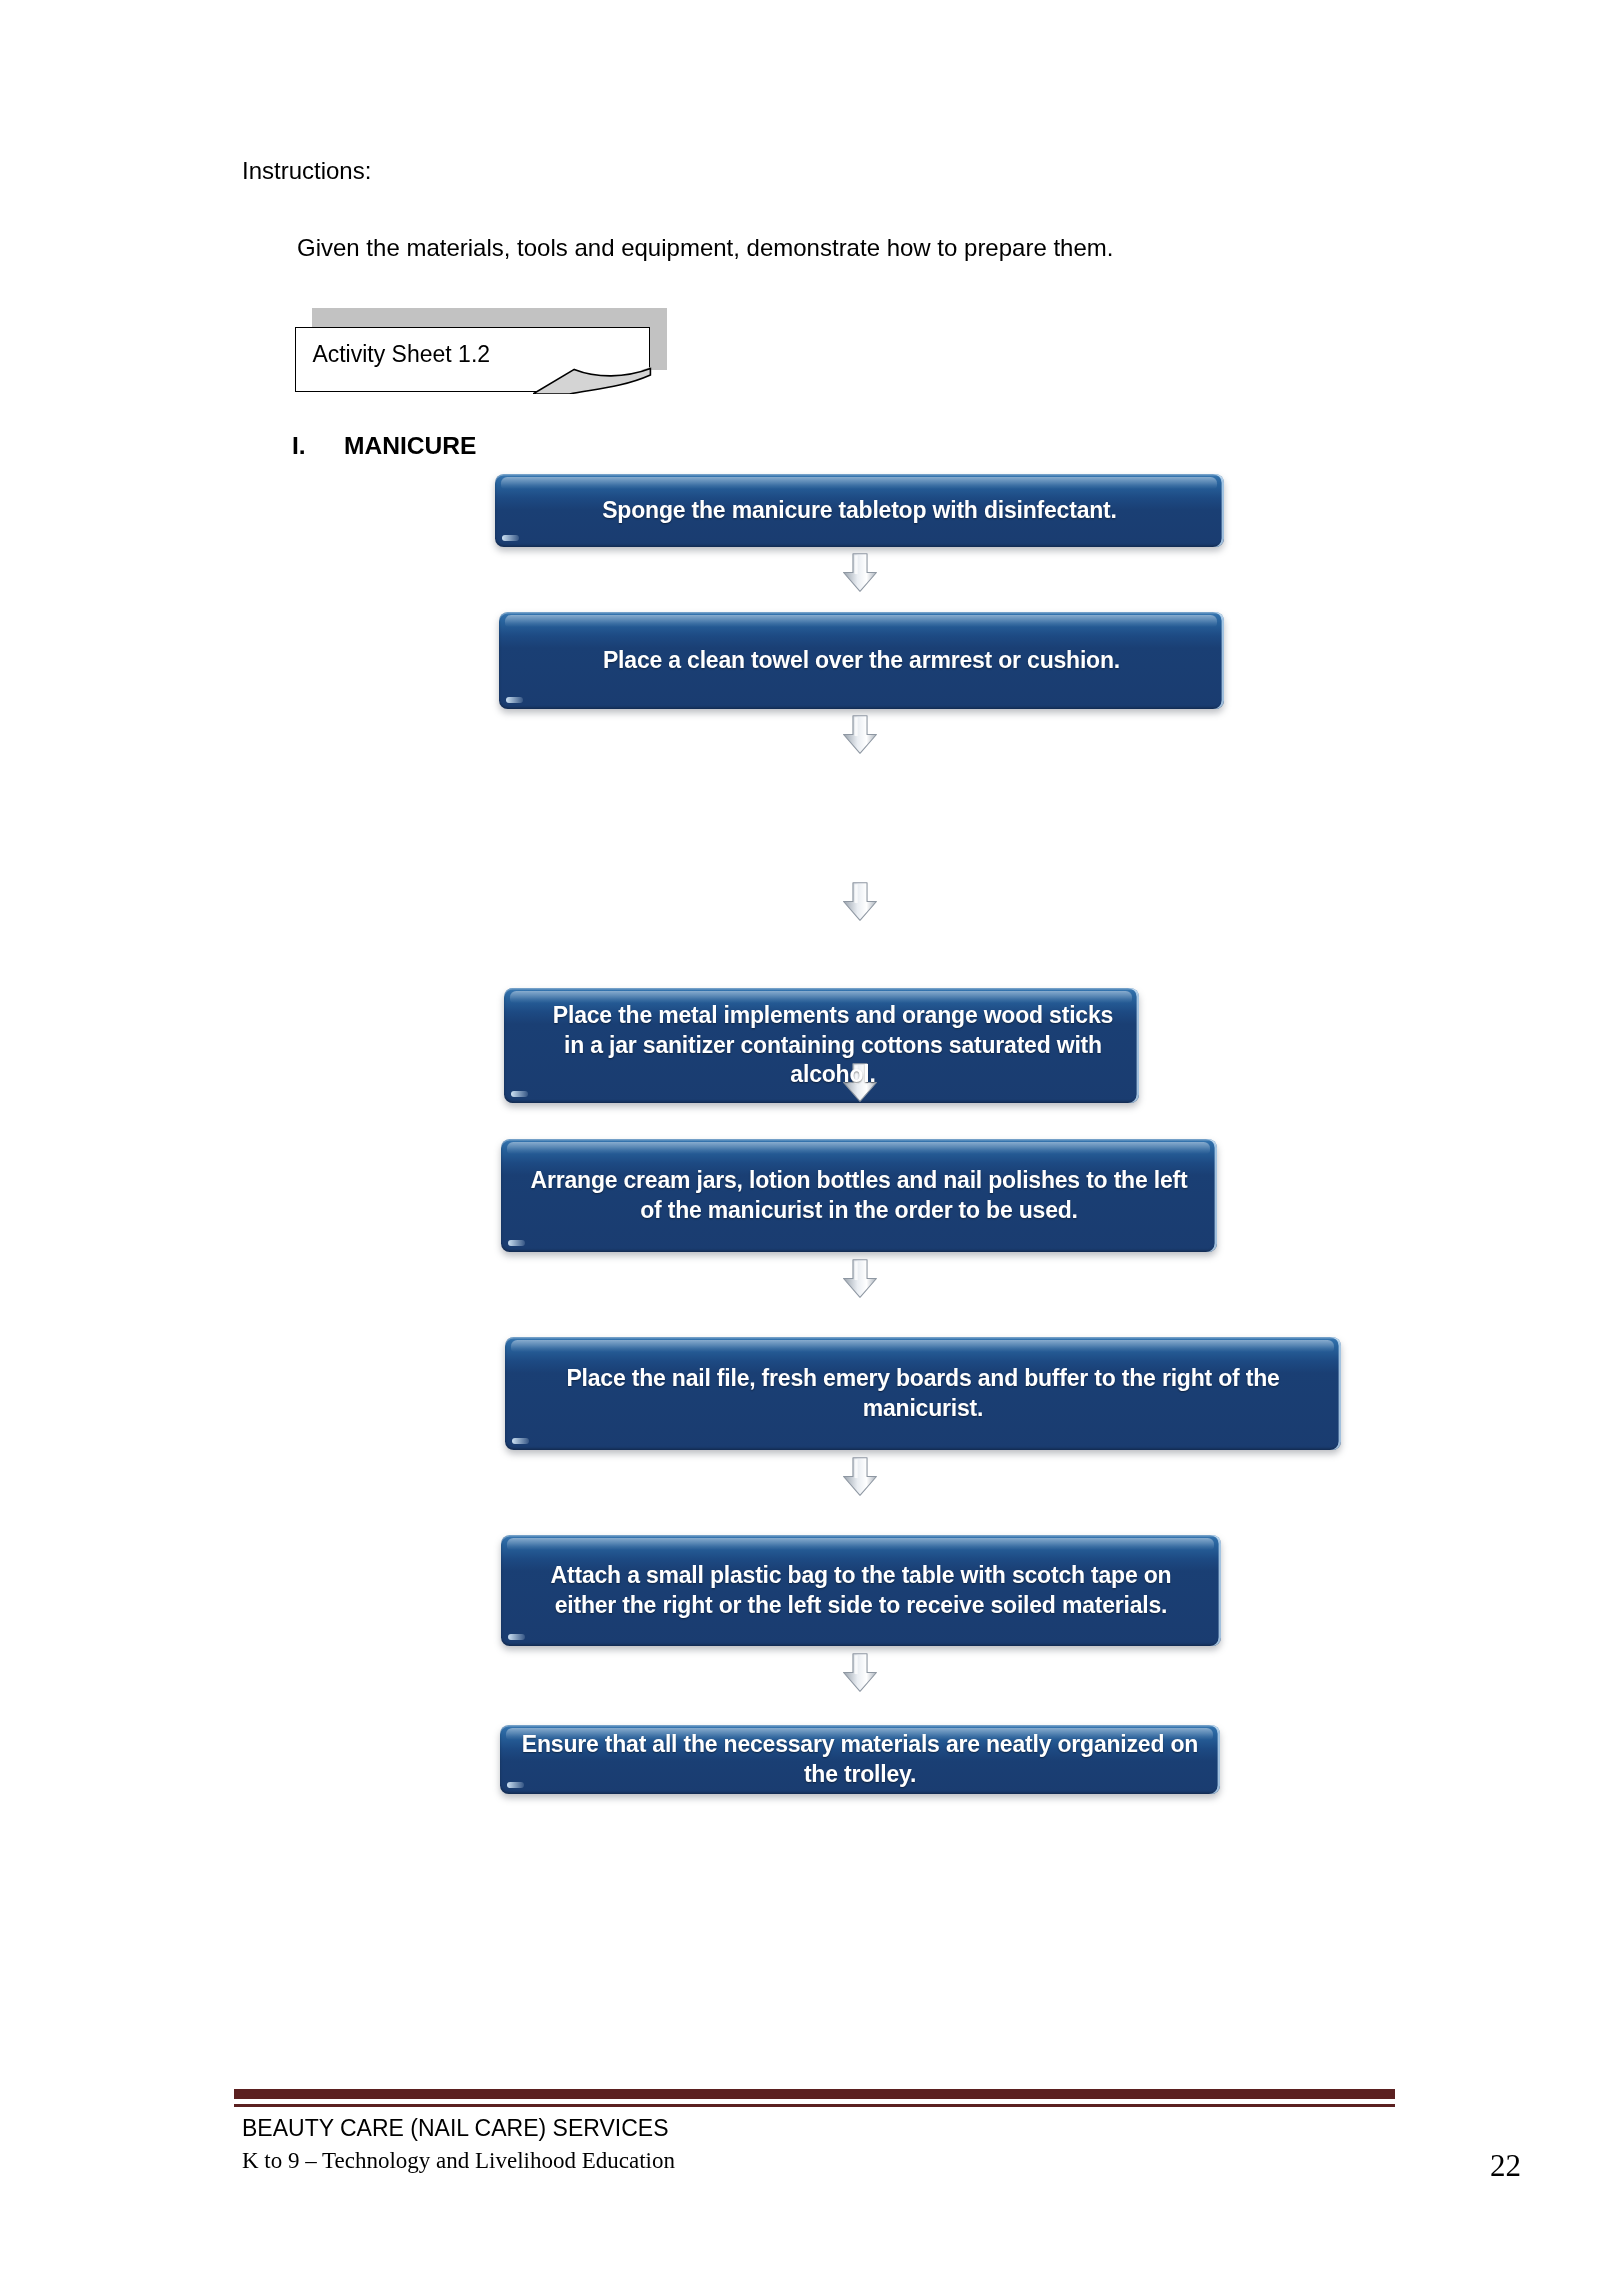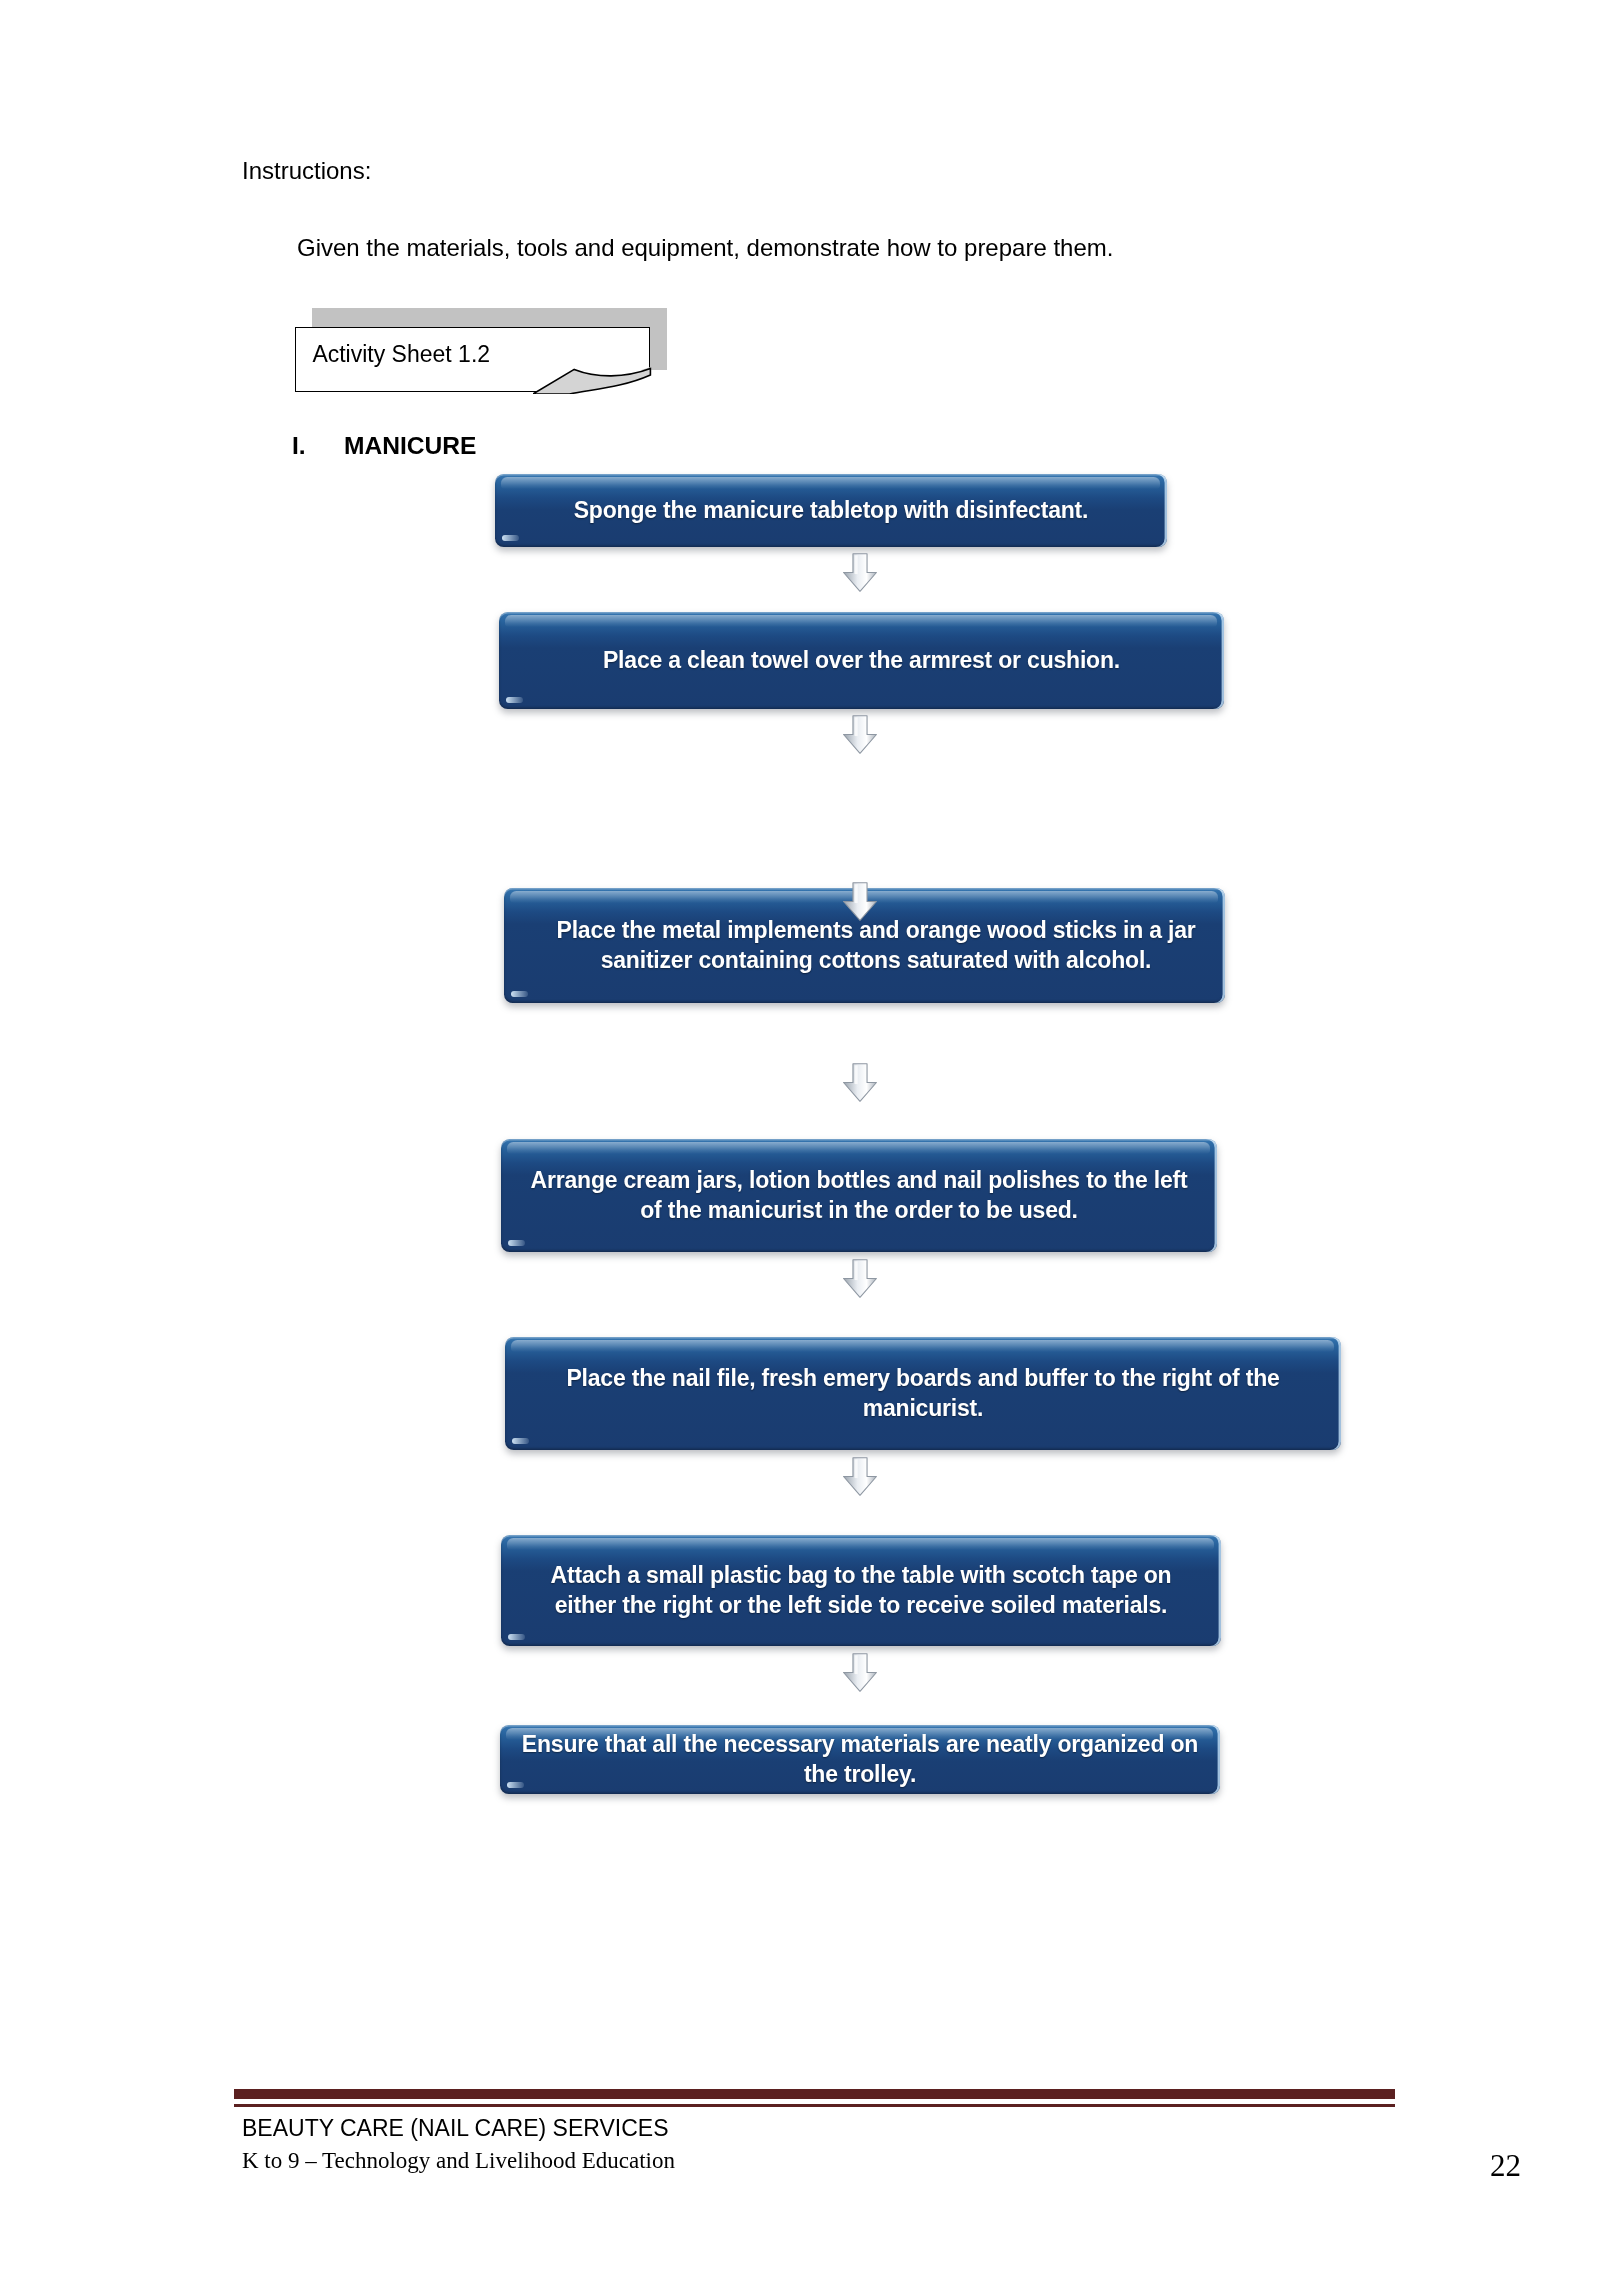--- a/index.html
+++ b/index.html
@@ -233,27 +233,27 @@
     <path d="M 0 34 L 52 3 C 80 14 116 14 148 2 L 148 10 C 112 26 74 28 46 34 Z" fill="#d4d4d4" stroke="#000000" stroke-width="2"></path>
   </svg>
   <div class="activity-label">Activity Sheet 1.2</div>
 </div>
 
 <div class="section-heading">
   <span class="numeral">I.</span><span>MANICURE</span>
 </div>
 
 <div class="flow" id="flow-root">
-    <div class="flow-node" style="left: 495px; top: 474px; width: 672px; height: 73px;">
+    <div class="flow-node" style="left: 495px; top: 474px; width: 729px; height: 73px;">
       <span class="node-text">Sponge the manicure tabletop with disinfectant.</span>
     </div>
     <div class="flow-node" style="left: 499px; top: 612px; width: 725px; height: 97px;">
       <span class="node-text">Place a clean towel over the armrest or cushion.</span>
     </div>
-    <div class="flow-node" style="left: 504px; top: 888px; width: 721px; height: 115px; padding-left: 23px;">
+    <div class="flow-node" style="left: 504px; top: 988px; width: 635px; height: 115px; padding-left: 23px;">
       <span class="node-text">Place the metal implements and orange wood sticks in a jar sanitizer containing cottons saturated with alcohol.</span>
     </div>
     <div class="flow-node" style="left: 501px; top: 1139px; width: 716px; height: 113px;">
       <span class="node-text">Arrange cream jars, lotion bottles and nail polishes to the left of the manicurist in the order to be used.</span>
     </div>
     <div class="flow-node" style="left: 505px; top: 1337px; width: 836px; height: 113px;">
       <span class="node-text">Place the nail file, fresh emery boards and buffer to the right of the manicurist.</span>
     </div>
     <div class="flow-node" style="left: 501px; top: 1535px; width: 720px; height: 111px;">
       <span class="node-text">Attach a small plastic bag to the table with scotch tape on either the right or the left side to receive soiled materials.</span>

